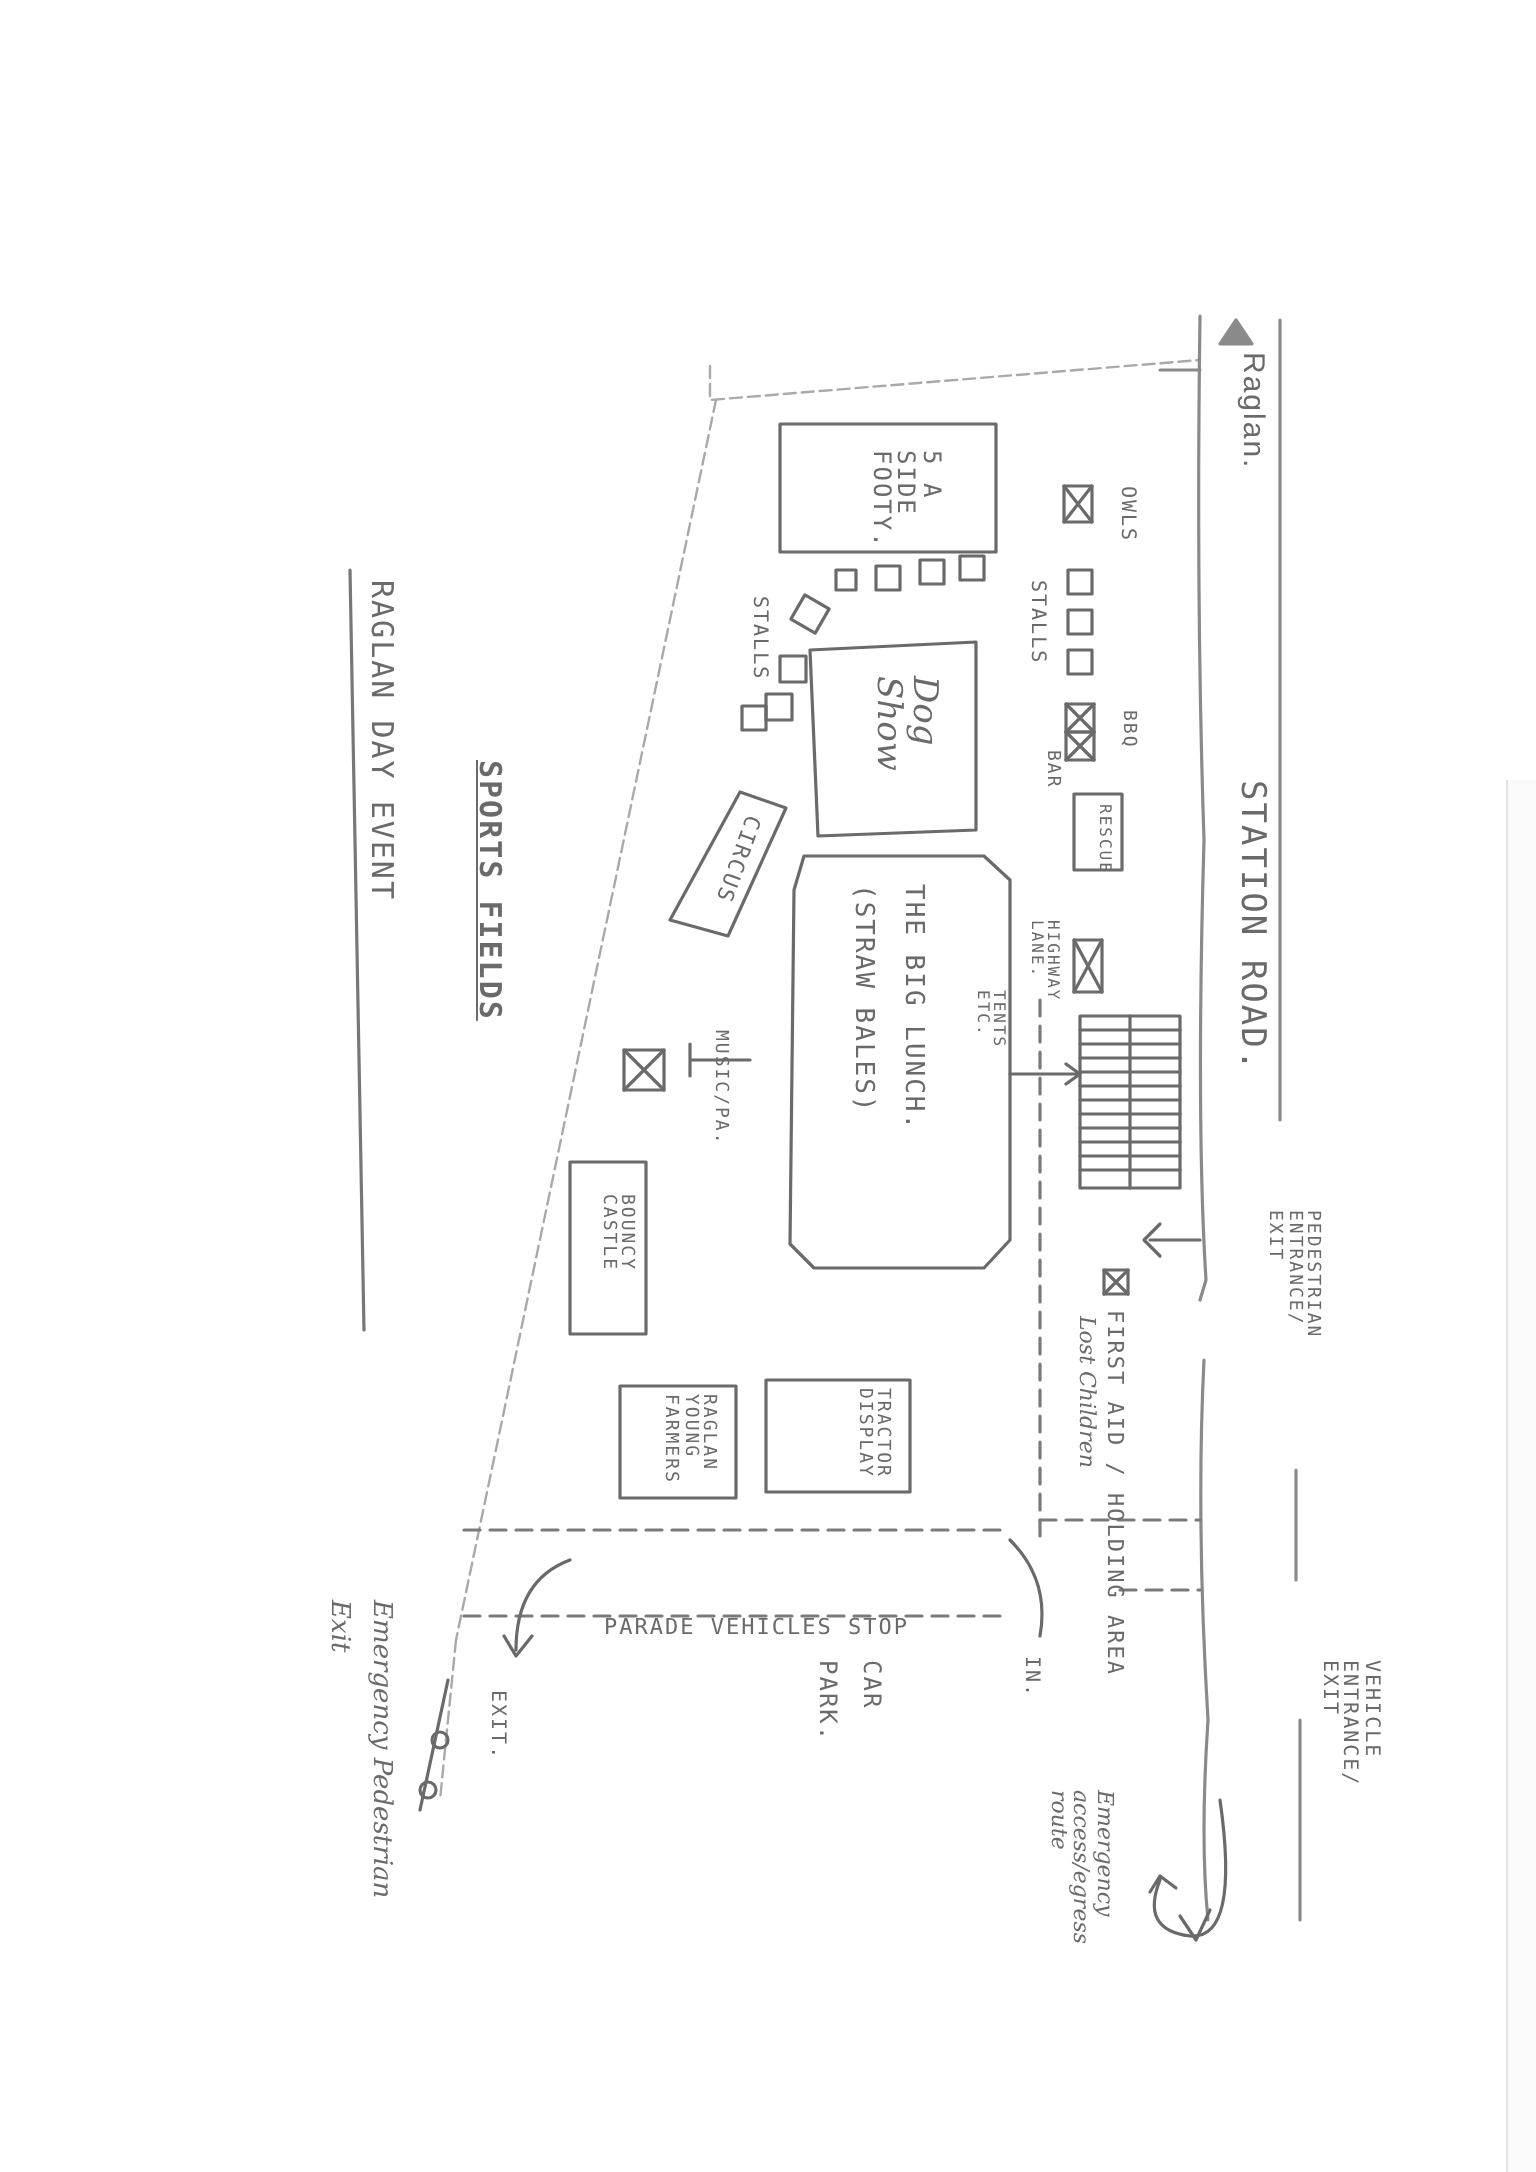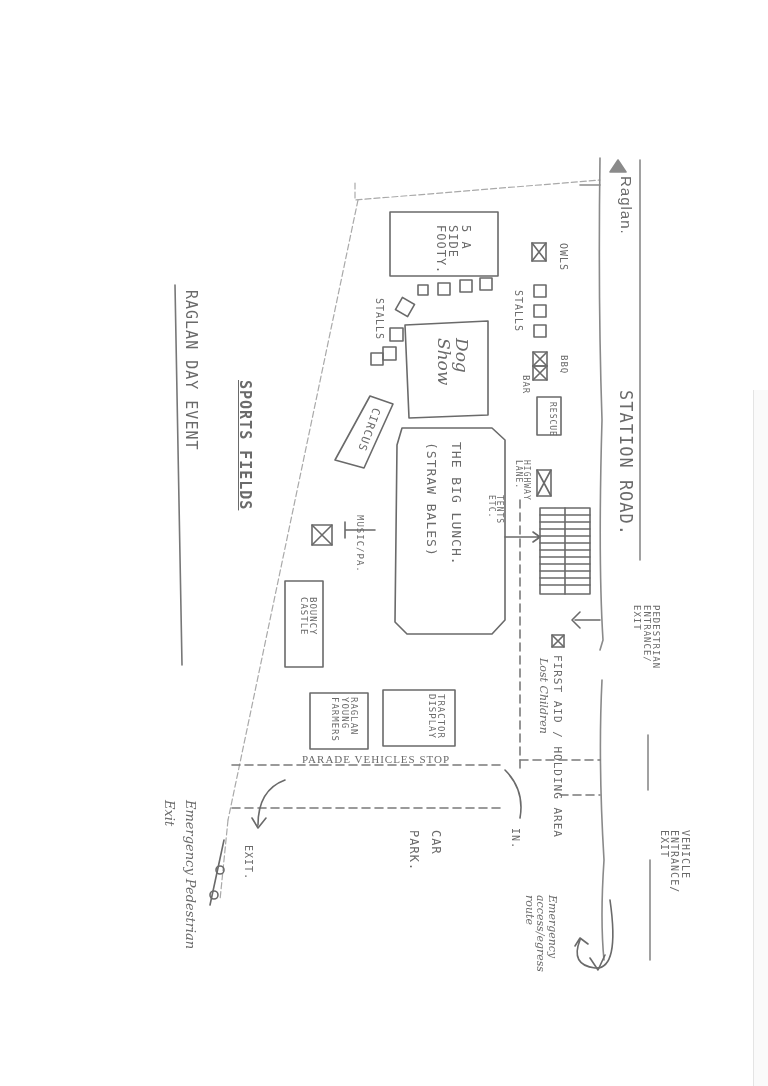--- a/index.html
+++ b/index.html
@@ -137,20 +137,20 @@
 
 <div class="lbl" style="left:364px;top:515px;font-size:9px;">Music/PA.</div>
 <div class="lbl" style="left:317px;top:597px;font-size:9px;width:50px;white-space:normal;">Bouncy Castle</div>
 <div class="lbl" style="left:358px;top:697px;font-size:9px;width:50px;white-space:normal;">Raglan Young Farmers</div>
 <div class="lbl" style="left:445px;top:694px;font-size:9px;width:50px;white-space:normal;">Tractor Display</div>
 
 <div class="lbl" style="left:660px;top:605px;font-size:9px;width:80px;white-space:normal;">Pedestrian Entrance/ Exit</div>
 <div class="lbl" style="left:563px;top:655px;font-size:11px;">First Aid / Holding area</div>
 <div class="lbl script" style="left:549px;top:658px;font-size:11px;">Lost Children</div>
 
-<div class="lbl" style="left:302px;top:754px;font-size:11px;transform:none;font-family:Liberation Serif, serif;">Parade Vehicles Stop</div>
+<div class="lbl" style="left:302px;top:808px;font-size:11px;transform:none;">Parade Vehicles Stop</div>
 <div class="lbl" style="left:520px;top:828px;font-size:10px;">In.</div>
 <div class="lbl" style="left:253px;top:845px;font-size:10px;">Exit.</div>
 <div class="lbl" style="left:446px;top:830px;font-size:12px;width:70px;white-space:normal;line-height:1.8;">Car Park.</div>
 
 <div class="lbl" style="left:690px;top:830px;font-size:10px;width:70px;white-space:normal;">Vehicle Entrance/ Exit</div>
 <div class="lbl script" style="left:558px;top:895px;font-size:11px;width:92px;white-space:normal;">Emergency access/egress route</div>
 <div class="lbl script" style="left:200px;top:800px;font-size:13px;width:170px;white-space:normal;line-height:1.6;">Emergency Pedestrian Exit</div>
 
 </body></html>

